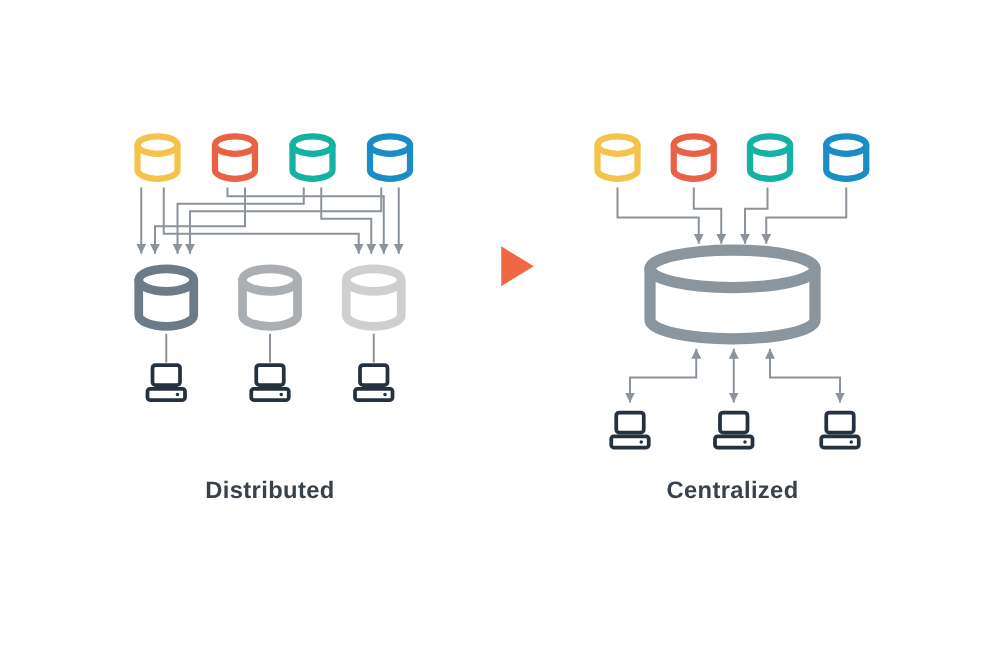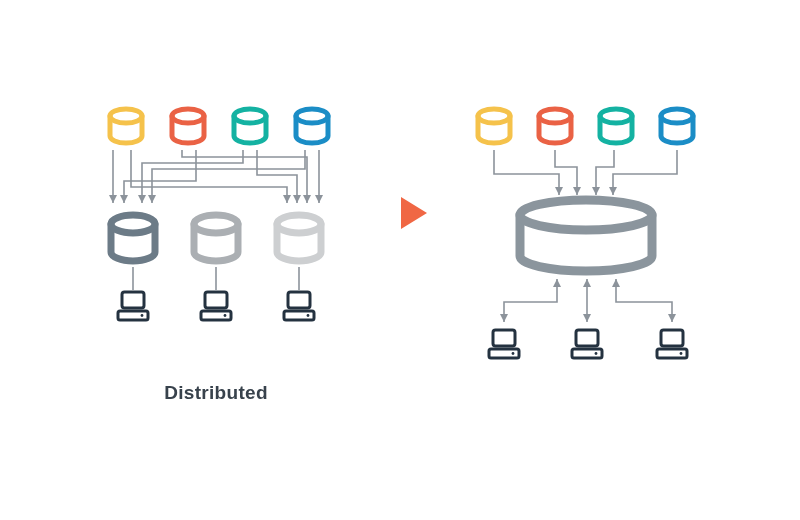--- a/index.html
+++ b/index.html
@@ -170,13 +170,14 @@
     </g>
     <g>
       <rect class="pc" x="661" y="330" width="22" height="16" rx="2.5"></rect>
       <rect class="pc" x="657" y="349" width="30" height="9" rx="2"></rect>
       <circle class="pc-dot" cx="681" cy="353.5" r="1.4"></circle>
     </g>
   </svg>
 
   <div class="panel-label left">Distributed</div>
 
+  <div class="panel-label right">Centralized</div>
 </div>
 
 </body></html>

